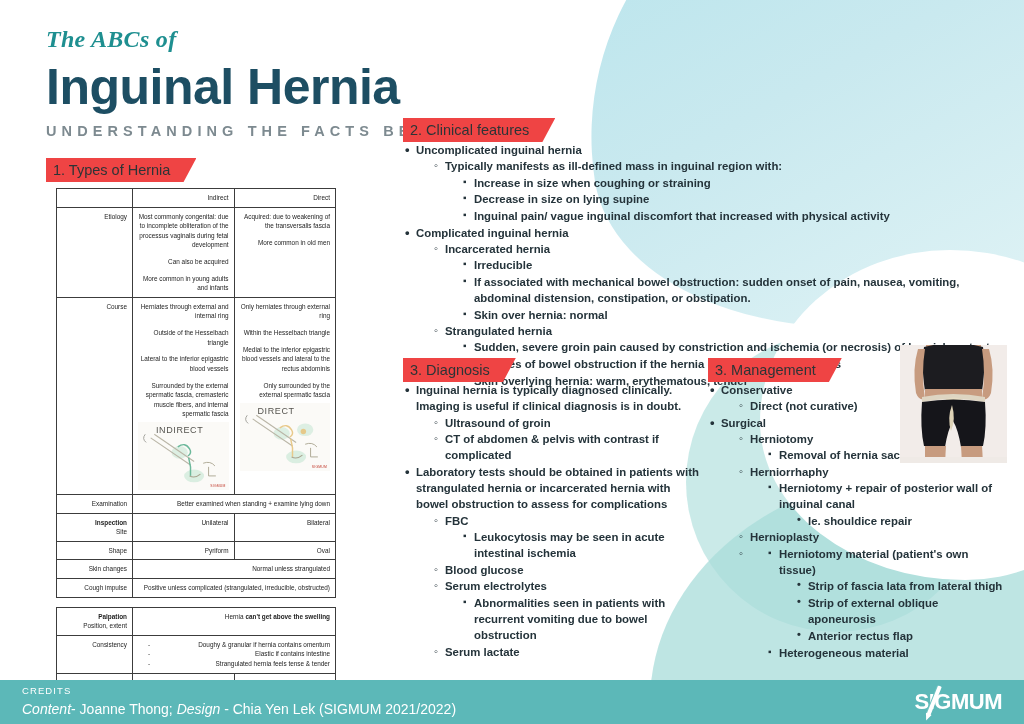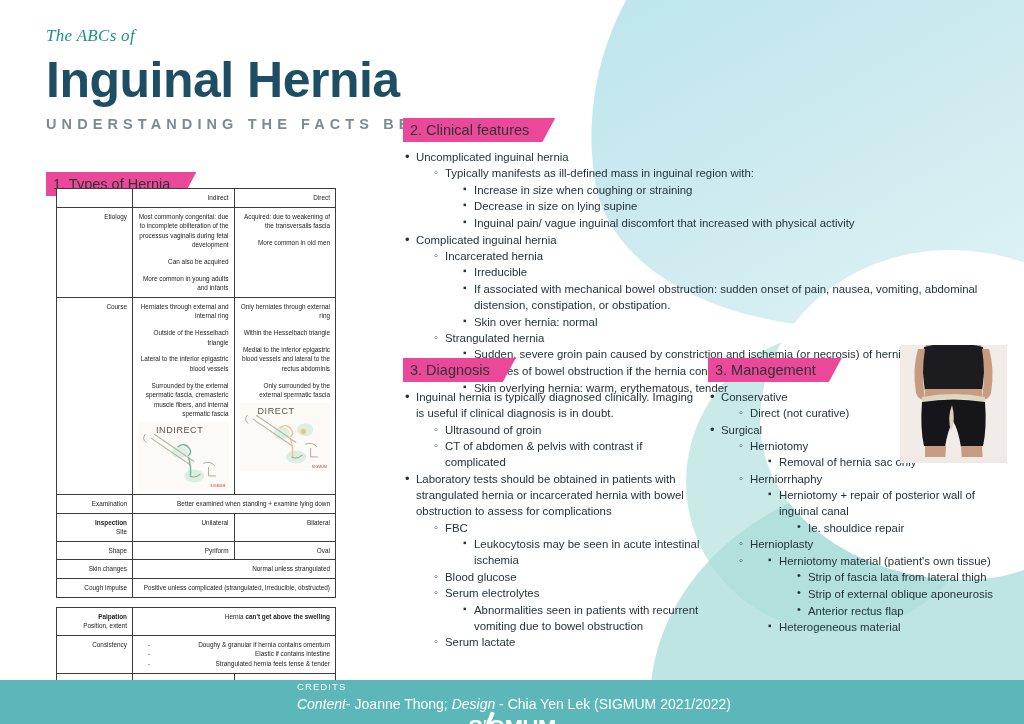--- a/index.html
+++ b/index.html
@@ -48,22 +48,22 @@
     width: 380px; height: 330px;
     background: #ffffff;
     border-radius: 50% 50% 46% 54% / 52% 48% 52% 48%;
   }
 
   
   .header { position: absolute; left: 46px; top: 26px; z-index: 3; }
   .kicker {
     font-family: "Liberation Serif", serif;
     font-style: italic;
-    font-weight: normal;
-    font-size: 17px;
+    font-weight: bold;
+    font-size: 24px;
     color: #1e8f90;
     letter-spacing: .3px;
   }
   .main-title {
     font-size: 50px;
     font-weight: bold;
     color: #1d4e63;
     letter-spacing: -0.5px;
     line-height: 1.05;
     margin-top: 8px;
@@ -76,21 +76,21 @@
     margin-top: 9px;
   }
 
   
   .sec-head {
     position: relative;
     display: inline-block;
     font-size: 14.5px;
     color: #2d3436;
     padding: 3px 26px 3px 7px;
-    background: #ec4899;
+    background: #ef4444;
     line-height: 1.25;
     z-index: 3;
     clip-path: polygon(0 0, 100% 0, calc(100% - 13px) 100%, 0 100%);
   }
 
   
   ul.lvl { list-style: none; }
   ul.lvl > li {
     position: relative;
     font-size: 11.4px;
@@ -171,21 +171,20 @@
 
   
   .footer {
     position: absolute;
     left: 0; bottom: 0;
     width: 1024px; height: 44px;
     background: #5cb8b8;
     z-index: 5;
     display: flex; align-items: center; justify-content: space-between;
     padding: 0 18px 0 22px;
-    flex-direction: column;
   }
   .credits-title {
     font-size: 9.5px; color: #ffffff; letter-spacing: 1.1px; line-height: 1.5;
   }
   .credits-line {
     font-size: 14px; color: #ffffff; line-height: 1.5;
   }
   .credits-line i { font-style: italic; }
   .logo {
     font-size: 22px; font-weight: bold; color: #ffffff;
@@ -199,25 +198,25 @@
     box-shadow: -1px 0 0 #6fc3c1;
   }
   .logo .scalpel::after {
     content: ""; position: absolute; left: -1px; bottom: -5px;
     border-left: 3px solid transparent; border-right: 3px solid transparent;
     border-top: 7px solid #ffffff;
   }
 
   
   .col-left-tables { position: absolute; left: 56px; top: 188px; width: 280px; z-index: 3; }
-  .sec1-head-wrap { position: absolute; left: 46px; top: 172px; z-index: 3; text-decoration: underline; }
+  .sec1-head-wrap { position: absolute; left: 46px; top: 158px; z-index: 3; text-decoration: underline; }
   .sec2 { position: absolute; left: 403px; top: 118px; width: 612px; z-index: 3; }
   .sec3 { position: absolute; left: 403px; top: 358px; width: 300px; z-index: 3; }
   .sec4 { position: absolute; left: 708px; top: 358px; width: 300px; z-index: 3; }
-  .sec-body { margin-top: 7px; }
+  .sec-body { margin-top: 0; font-weight: bold; }
 </style>
 </head>
 <body>
 
 <div id="poster">
 
   <div class="bg-layer">
     <div class="blob-top"></div>
     <div class="blob-mid-circle"></div>
     <div class="blob-bottom"></div>

